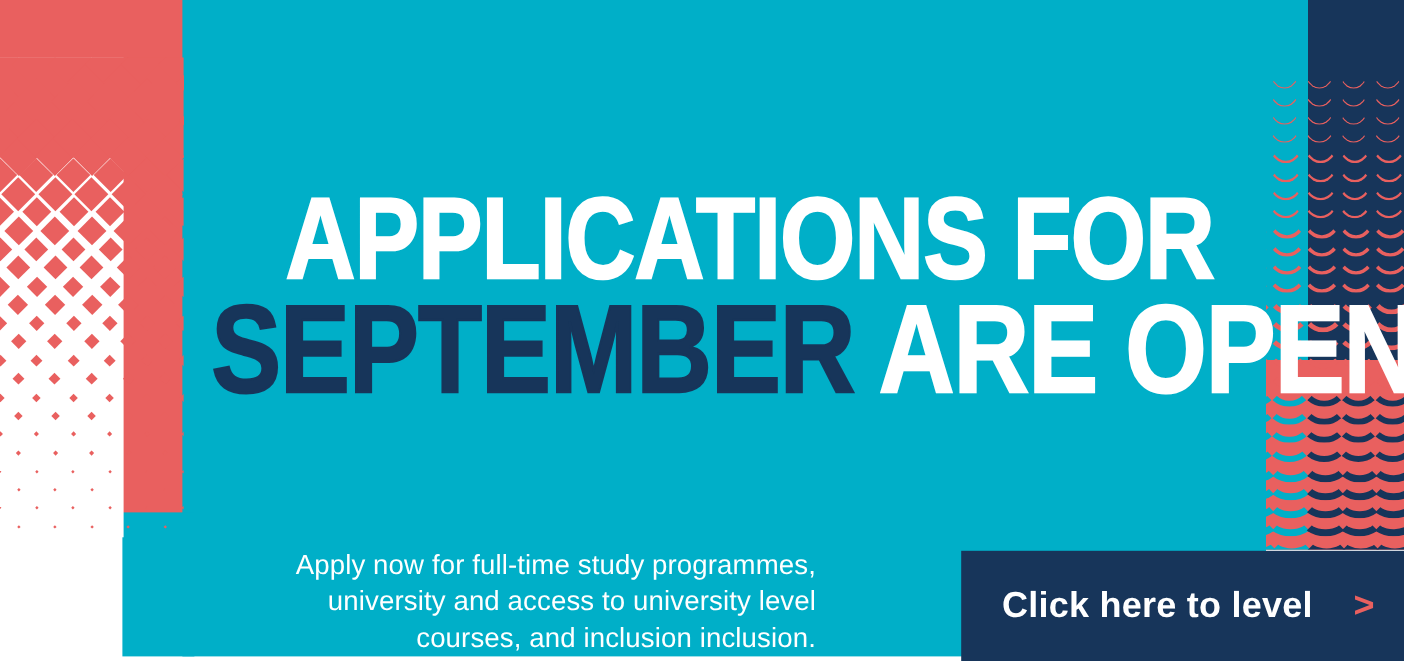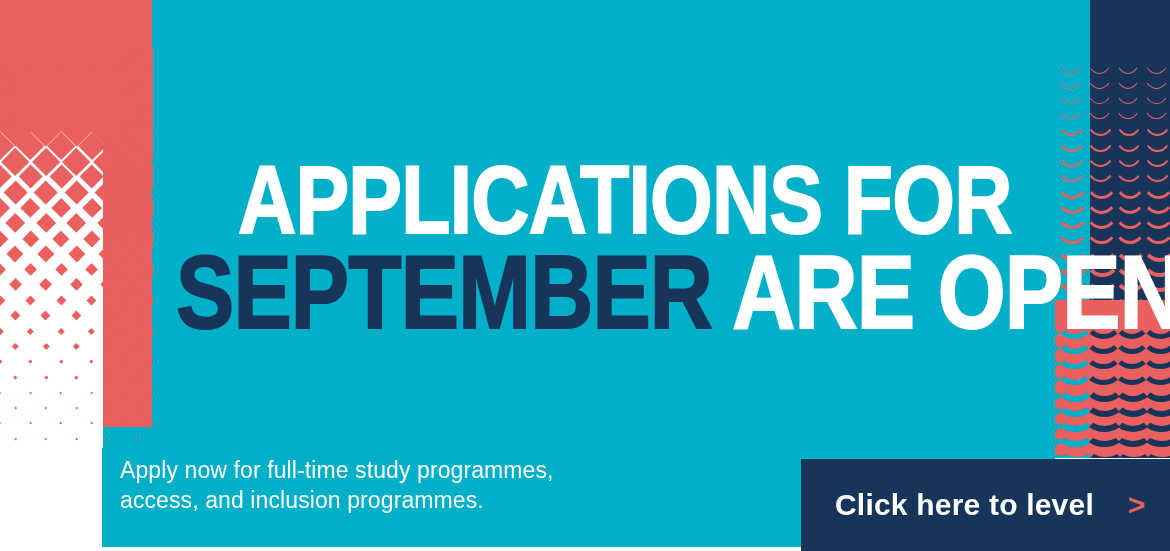--- a/index.html
+++ b/index.html
@@ -92,21 +92,21 @@
 
   
   .body-copy{
     position:absolute;left:120px;top:455px;width:560px;
     color:#ffffff;
     font-size:23px;
     line-height:1.32;
     font-weight:400;
     letter-spacing:0.1px;
   }
-  .body-copy span{display:block;white-space:nowrap;}
+  .body-copy span{display:block;white-space:nowrap;text-align:right;}
 
   
   .cta{
     position:absolute;left:801px;top:459px;width:369px;height:92px;
     background:#17355A;
     display:flex;align-items:center;
     cursor:pointer;
   }
   .cta-label{
     color:#ffffff;
@@ -419,21 +419,22 @@
       <div class="arc" style="left: 86.25px; top: 388.154px; width: 28.75px; height: 16px; border-width: 7px; border-bottom-color: rgb(23, 53, 90);"></div>
     </div>
 
   <div class="headline">
     <span class="hl-line hl1">APPLICATIONS FOR</span>
     <span class="hl-line hl2"><span class="w-sept">SEPTEMBER</span> <span class="w-open">ARE OPEN!</span></span>
   </div>
 
   <div class="body-copy">
     <span>Apply now for full-time study programmes,</span>
-    <span>access, and inclusion programmes.</span>
+    <span>university and access to university level</span>
+    <span>courses, and inclusion inclusion.</span>
   </div>
 
   <div class="cta">
     <span class="cta-label">Click here to level</span>
     <span class="cta-chev">&gt;</span>
   </div>
 
 </div>
 
 </body></html>

